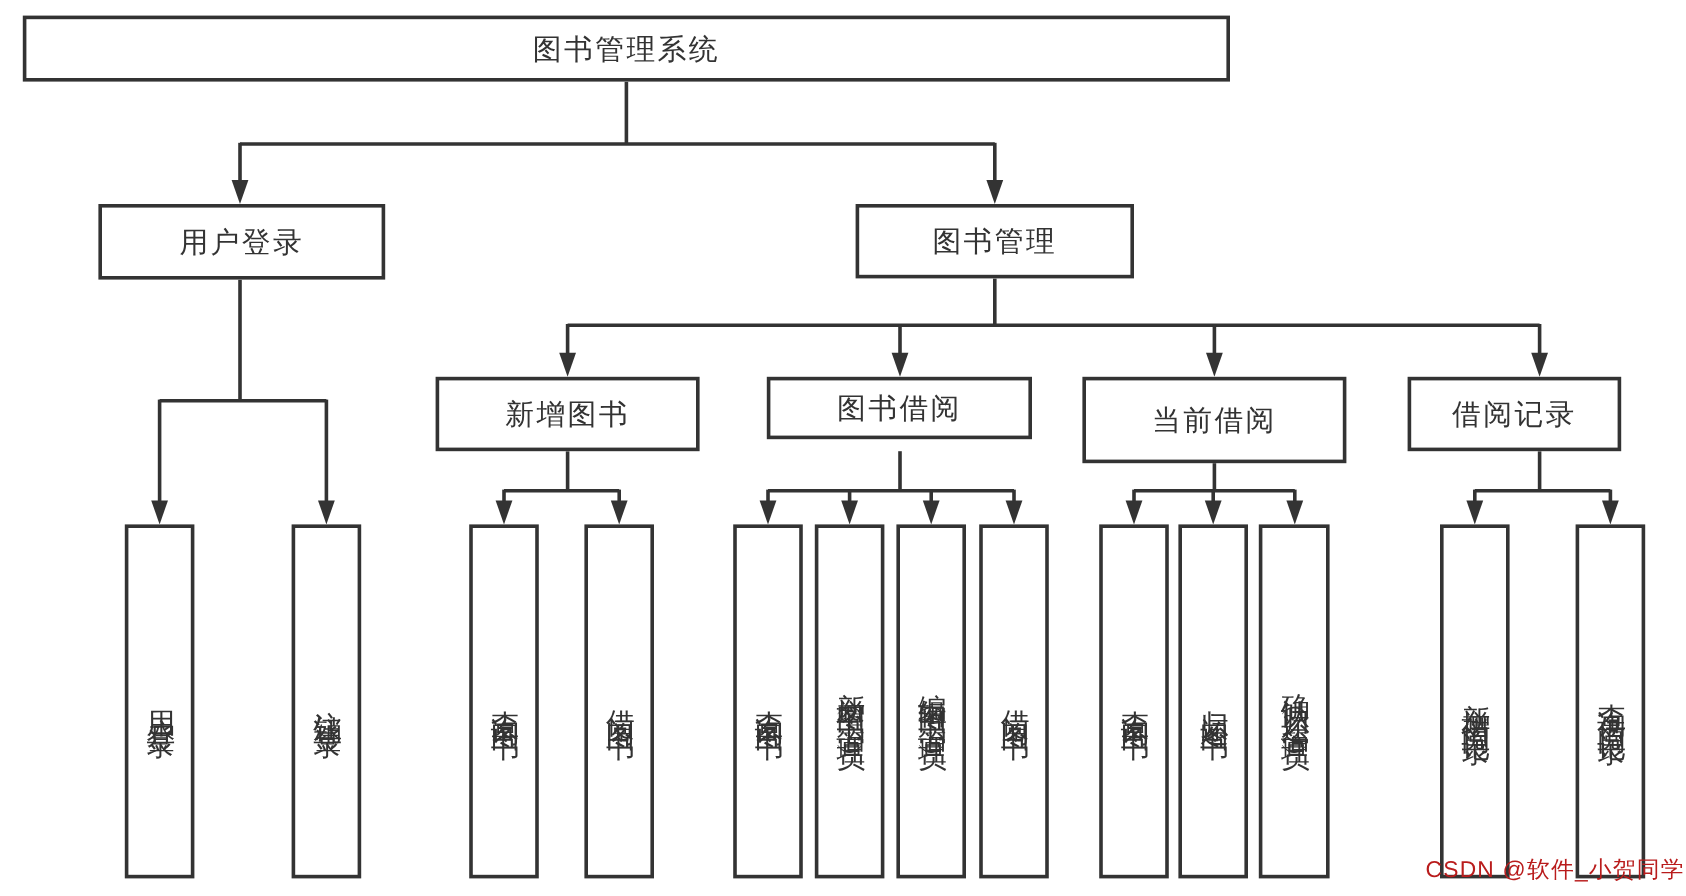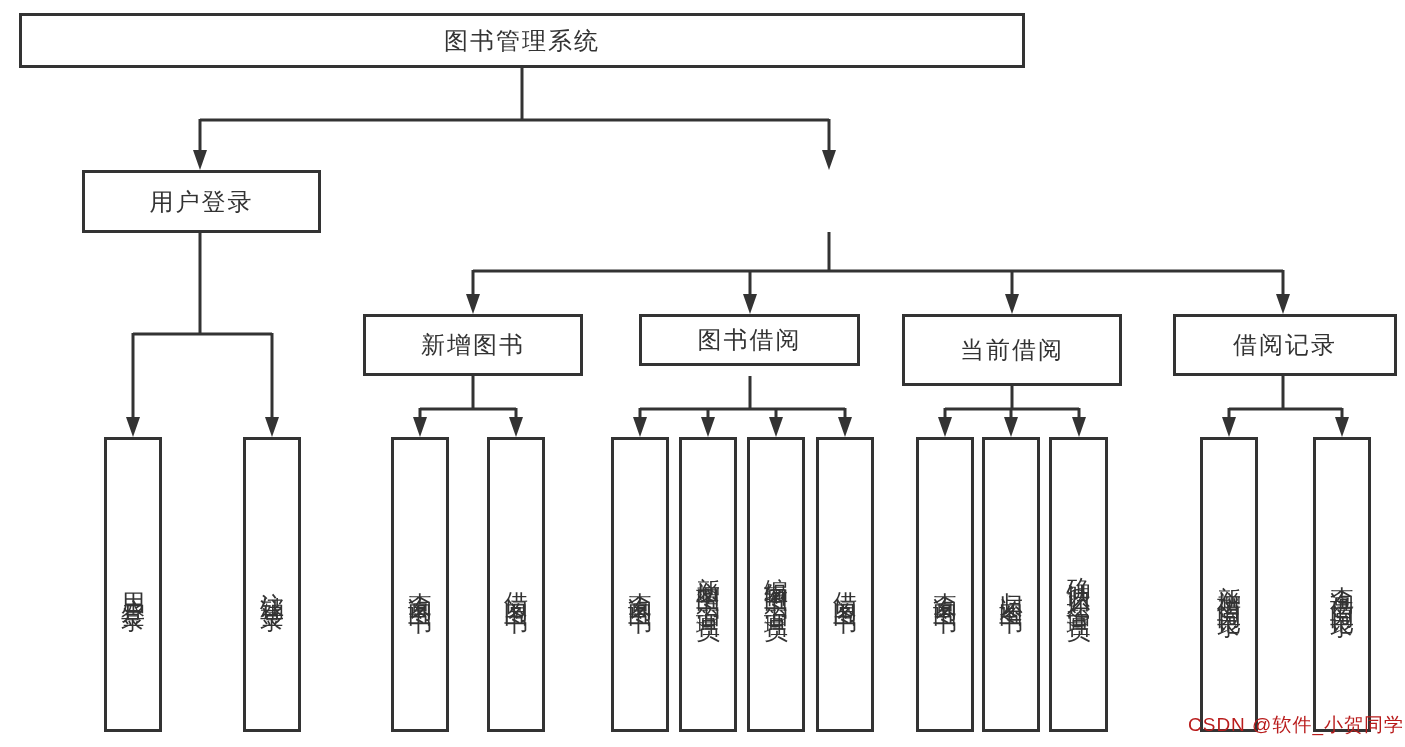--- a/index.html
+++ b/index.html
@@ -141,31 +141,34 @@
     </g>
   </svg>
 
   <div class="box h" style="left:19px;top:13px;width:1006px;height:55px">
     <span>图书管理系统</span>
   </div>
 
   <div class="box h" style="left:82px;top:170px;width:239px;height:63px">
     <span>用户登录</span>
   </div>
+  <div class="box h" style="left:713px;top:170px;width:232px;height:62px">
+    <span>图书管理</span>
+  </div>
 
   <div class="box h" style="left:363px;top:314px;width:220px;height:62px">
     <span>新增图书</span>
   </div>
   <div class="box h" style="left:639px;top:314px;width:221px;height:52px">
     <span>图书借阅</span>
   </div>
   <div class="box h" style="left:902px;top:314px;width:220px;height:72px">
     <span>当前借阅</span>
   </div>
-  <div class="box h" style="left:1173px;top:314px;width:224px;height:62px">
+  <div class="box h" style="left:1173px;top:314px;width:178px;height:62px">
     <span>借阅记录</span>
   </div>
 
   <div class="box v" style="left:104px;top:437px;width:58px;height:295px">
     <span>用户登录</span>
   </div>
   <div class="box v" style="left:243px;top:437px;width:58px;height:295px">
     <span>注销登录</span>
   </div>
 

